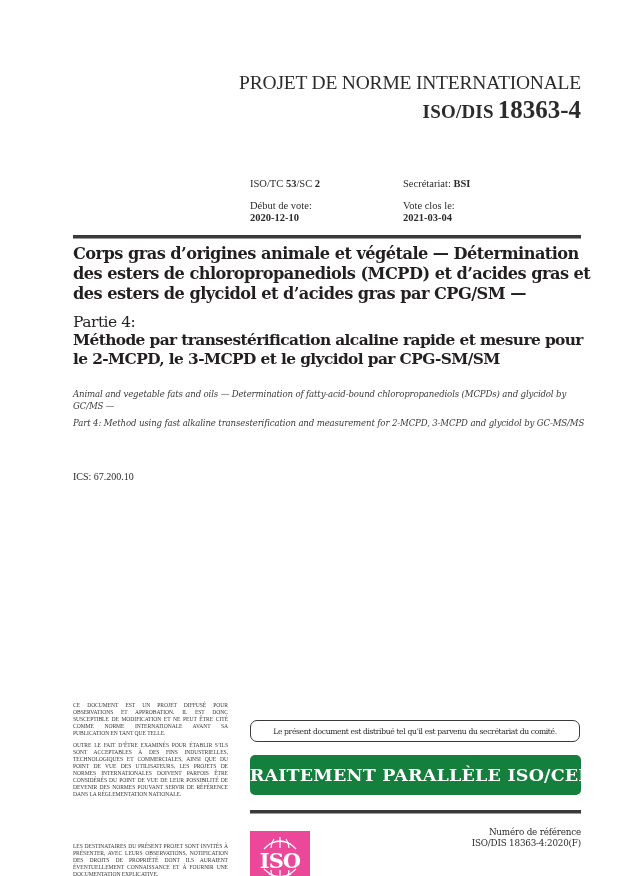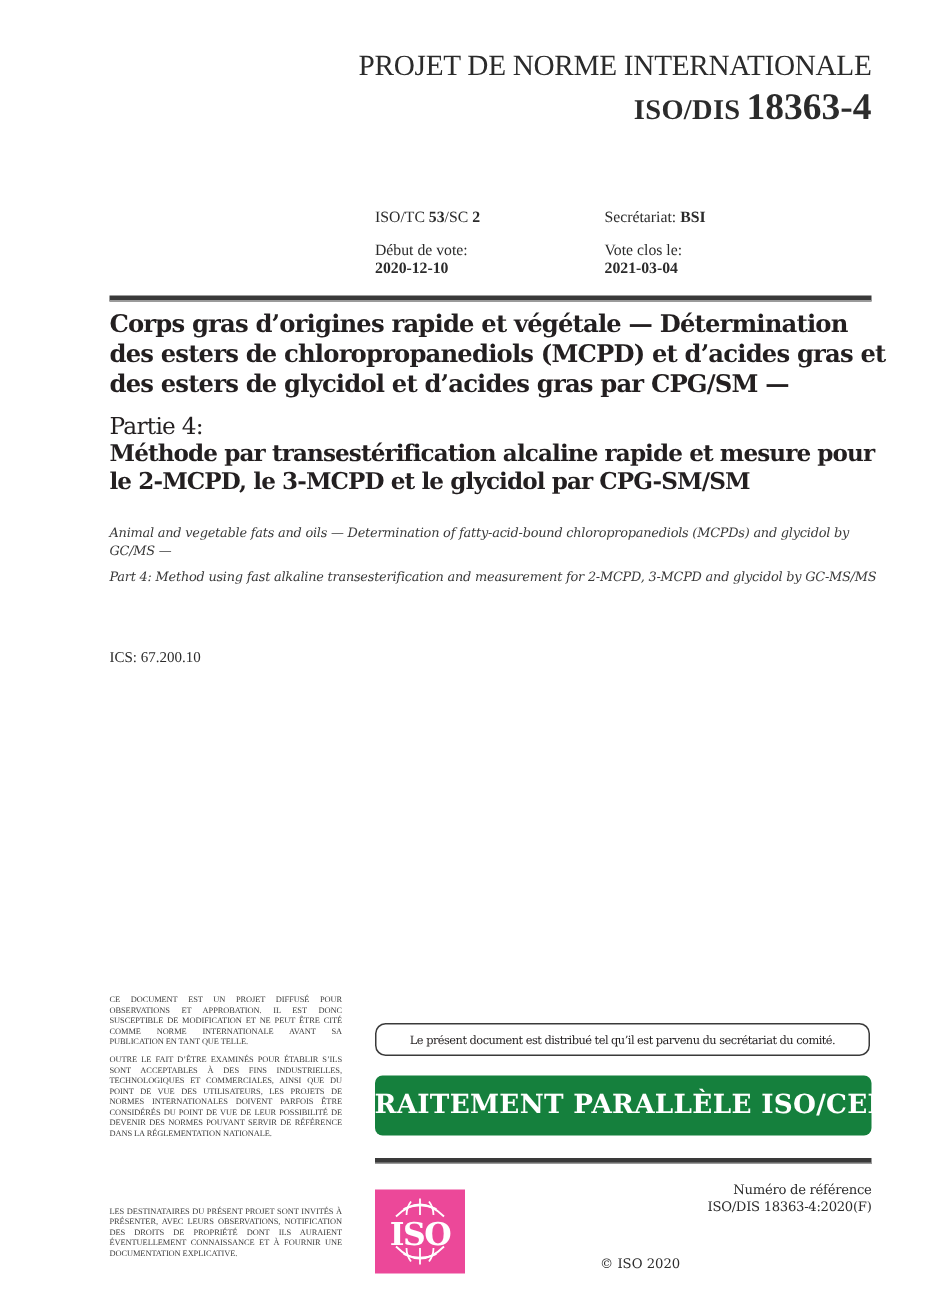--- a/index.html
+++ b/index.html
@@ -8,21 +8,21 @@
       background: #ffffff;
     }
     body {
       width: 620px;
       height: 876px;
       position: relative;
       overflow: hidden;
       font-family: "DejaVu Serif", "Liberation Serif", serif;
       color: #231f20;
     }
-    .abs { position: absolute; }
+    .abs { position: absolute; margin-top: 38px; }
 
     
     .projet {
       left: 200px; top: 34px; width: 381px;
       text-align: right;
       font-family: "Liberation Serif", serif;
       font-size: 19.5px;
       letter-spacing: -0.2px;
       color: #2b2b2b;
       white-space: nowrap;
@@ -183,21 +183,21 @@
   <div>Début de vote:</div>
   <div style="font-weight:bold;">2020-12-10</div>
 </div>
 <div class="abs meta" style="left:403px; top:162px;">
   <div>Vote clos le:</div>
   <div style="font-weight:bold;">2021-03-04</div>
 </div>
 
 <div class="abs rule" style="top:197px;"></div>
 
-<div class="abs title-fr">Corps gras d’origines rapide et végétale — Détermination des esters de chloropropanediols (MCPD) et d’acides gras et des esters de glycidol et d’acides gras par CPG/SM —</div>
+<div class="abs title-fr">Corps gras d’origines animale et végétale — Détermination des esters de chloropropanediols (MCPD) et d’acides gras et des esters de glycidol et d’acides gras par CPG/SM —</div>
 <div class="abs partie">Partie 4:</div>
 <div class="abs subtitle-fr">Méthode par transestérification alcaline rapide et mesure pour le 2-MCPD, le 3-MCPD et le glycidol par CPG-SM/SM</div>
 
 <div class="abs title-en" style="top:350px;">Animal and vegetable fats and oils — Determination of fatty-acid-bound chloropropanediols (MCPDs) and glycidol by GC/MS —</div>
 <div class="abs title-en" style="top:379px;">Part 4: Method using fast alkaline transesterification and measurement for 2-MCPD, 3-MCPD and glycidol by GC-MS/MS</div>
 
 <div class="abs ics">ICS: 67.200.10</div>
 
 <div class="abs disclaimer" style="top:664px;">Ce document est un projet diffusé pour observations et approbation. Il est donc susceptible de modification et ne peut être cité comme Norme internationale avant sa publication en tant que telle.</div>
 <div class="abs disclaimer" style="top:704px;">Outre le fait d’être examinés pour établir s’ils sont acceptables à des fins industrielles, technologiques et commerciales, ainsi que du point de vue des utilisateurs, les projets de Normes internationales doivent parfois être considérés du point de vue de leur possibilité de devenir des normes pouvant servir de référence dans la réglementation nationale.</div>

